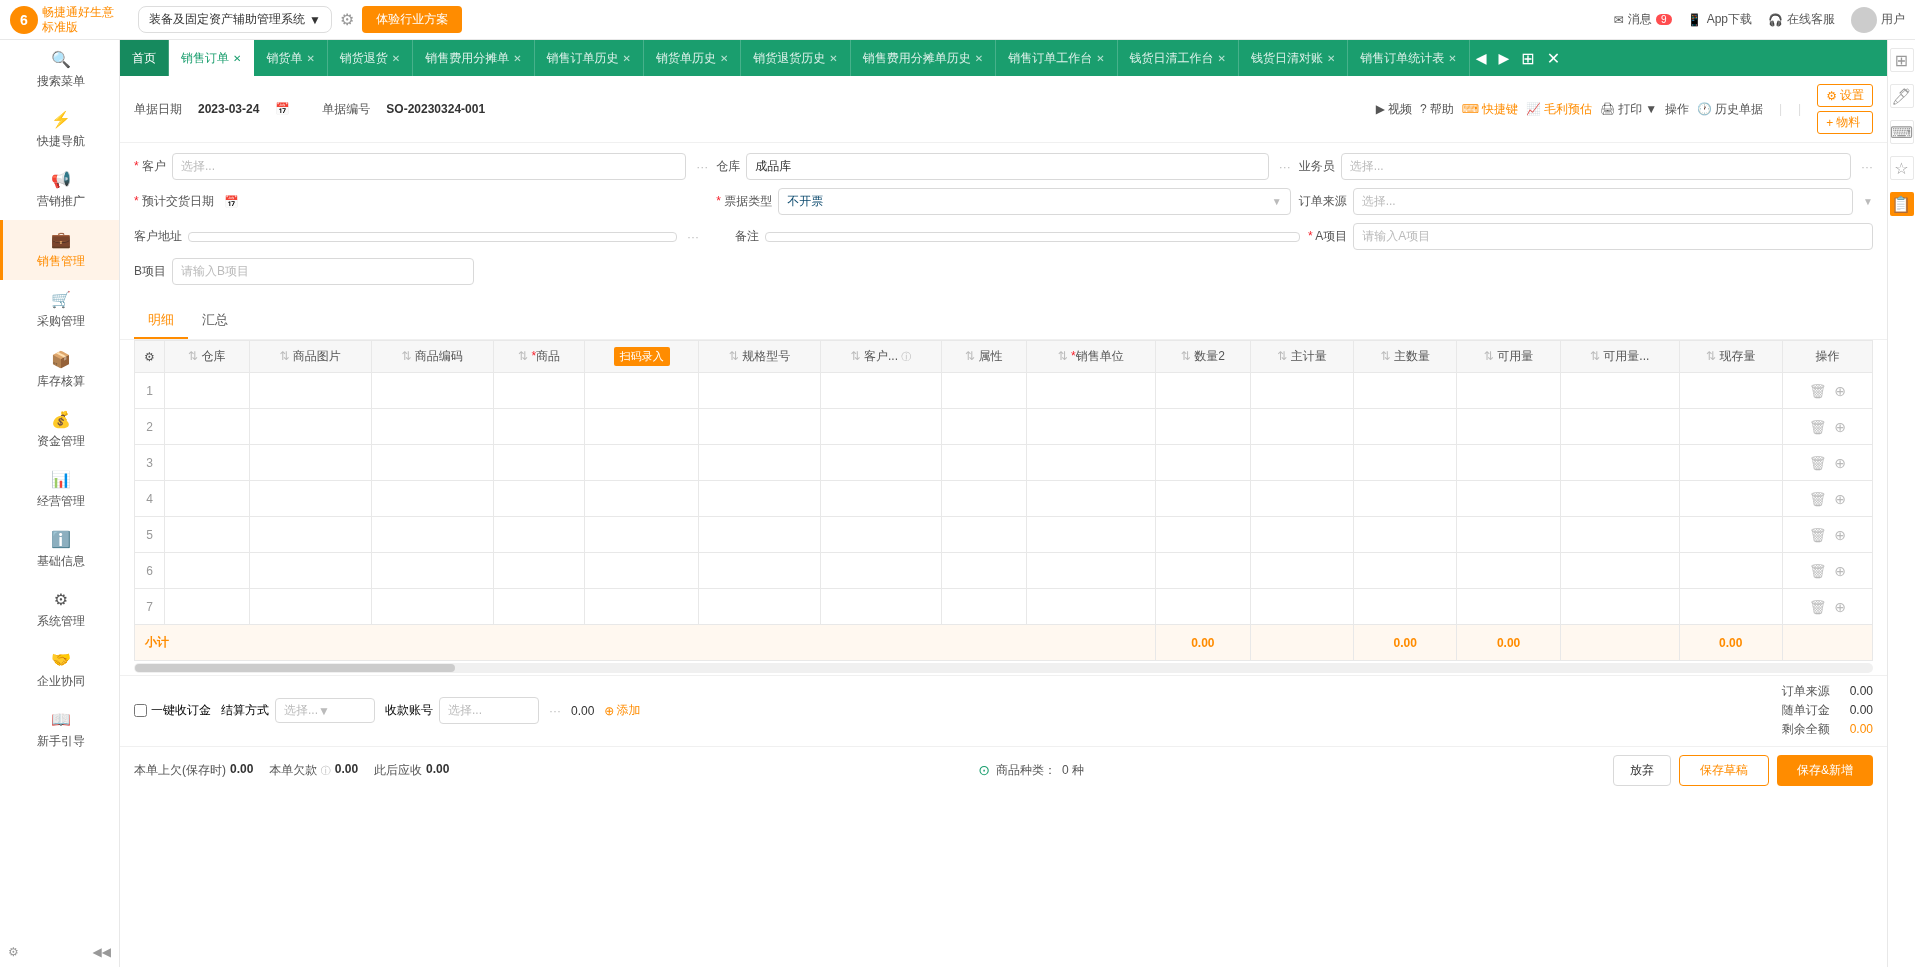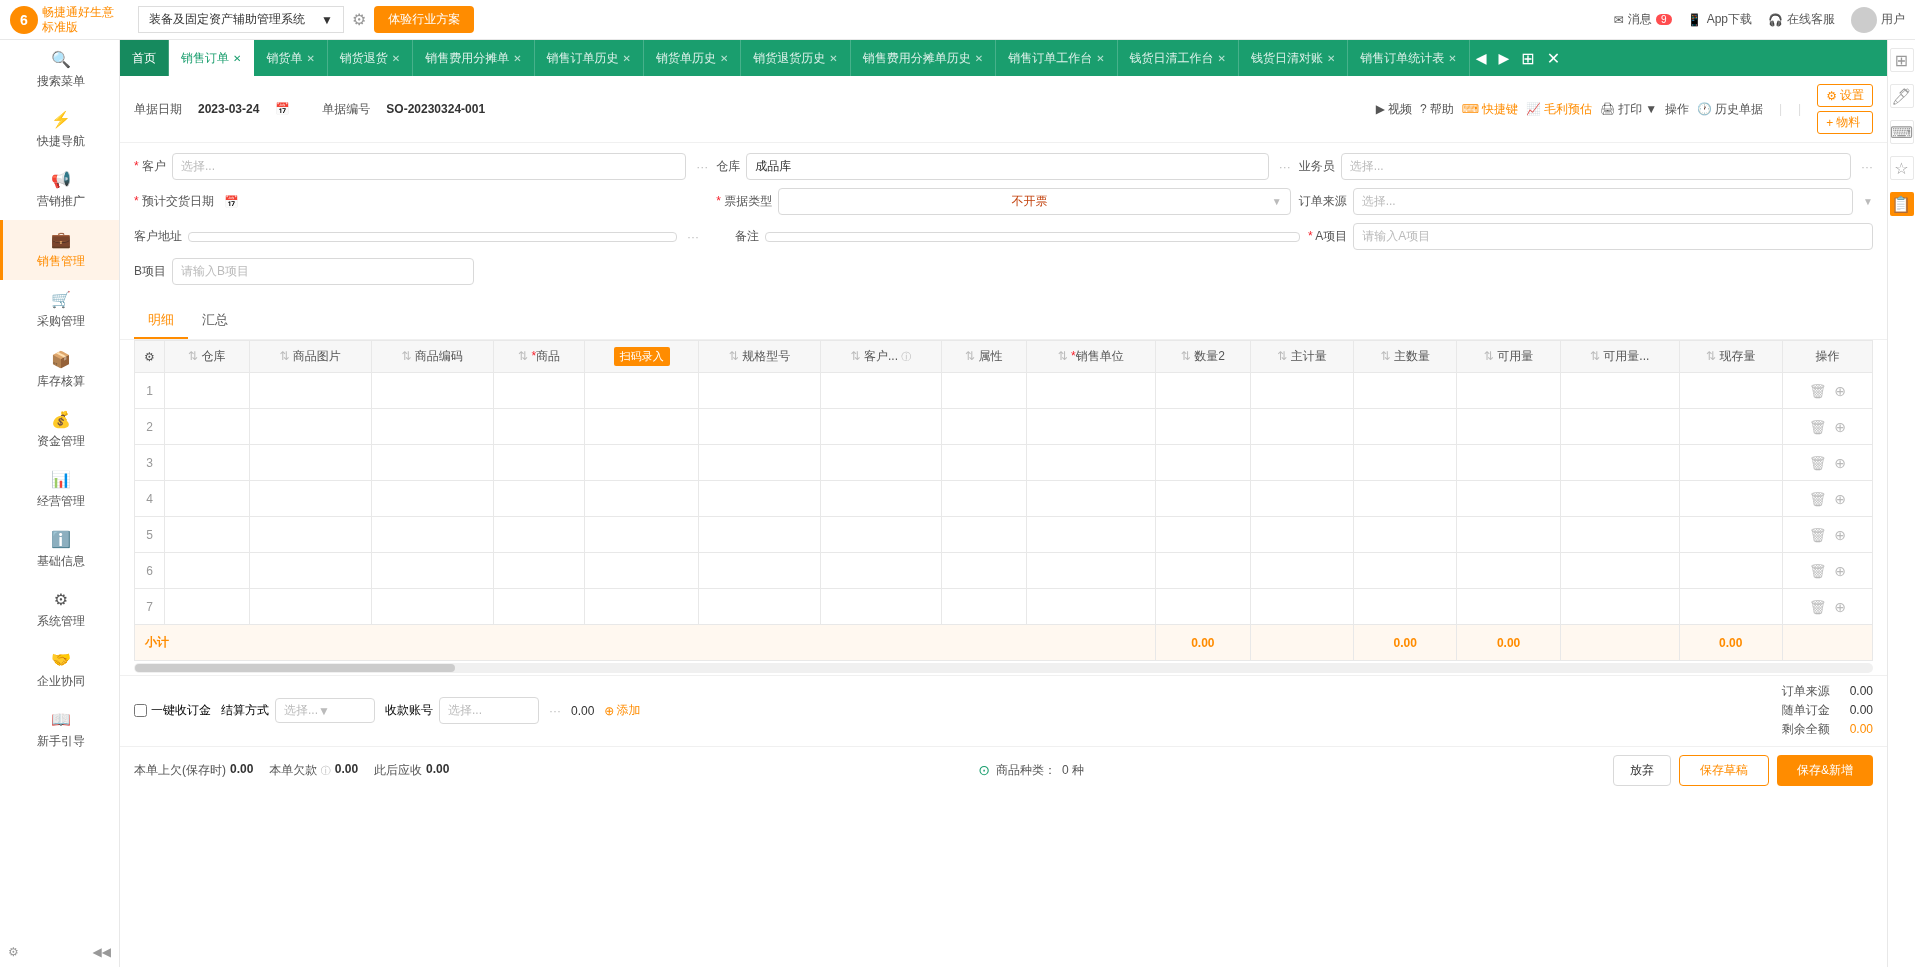--- a/index.html
+++ b/index.html
@@ -3,21 +3,21 @@
   <meta charset="utf-8">
   <style>
     * { box-sizing: border-box; margin: 0; padding: 0; font-family: 'Microsoft YaHei', Arial, sans-serif; font-size: 12px; }
     body { width: 1915px; height: 967px; overflow: hidden; background: #f5f5f5; }
 
     
     .top-bar { height: 40px; background: #fff; display: flex; align-items: center; padding: 0 10px; border-bottom: 1px solid #e8e8e8; gap: 8px; }
     .logo-area { display: flex; align-items: center; gap: 4px; width: 120px; }
     .logo-icon { width: 28px; height: 28px; background: #ff8c00; border-radius: 50%; display: flex; align-items: center; justify-content: center; color: #fff; font-weight: bold; font-size: 14px; }
     .logo-text { font-size: 11px; color: #ff8c00; line-height: 1.2; }
-    .system-selector { display: flex; align-items: center; gap: 16px; padding: 4px 10px; border: 1px solid #ddd; border-radius: 0; cursor: pointer; color: #333; font-size: 12px; }
+    .system-selector { display: flex; align-items: center; gap: 4px; padding: 4px 10px; border: 1px solid #ddd; border-radius: 8px; cursor: pointer; color: #333; font-size: 12px; }
     .orange-btn { background: #ff8c00; color: #fff; border: none; border-radius: 4px; padding: 5px 14px; cursor: pointer; font-size: 12px; }
     .top-right { margin-left: auto; display: flex; align-items: center; gap: 16px; color: #555; font-size: 12px; }
     .top-right-item { display: flex; align-items: center; gap: 4px; cursor: pointer; }
     .badge { background: #ff4d4f; color: #fff; border-radius: 10px; padding: 0 5px; font-size: 10px; min-width: 16px; text-align: center; }
     .user-avatar { width: 26px; height: 26px; background: #ccc; border-radius: 50%; }
 
     
     .main-layout { display: flex; height: calc(967px - 40px); }
 
     
@@ -50,21 +50,21 @@
     
     .form-fields { padding: 10px 14px; }
     .form-row { display: flex; align-items: center; gap: 8px; margin-bottom: 8px; }
     .field-group { display: flex; align-items: center; gap: 6px; flex: 1; }
     .field-label { color: #555; white-space: nowrap; font-size: 12px; }
     .required-label::before { content: '* '; color: #f5222d; }
     .field-input { border: 1px solid #d9d9d9; border-radius: 4px; padding: 4px 8px; flex: 1; color: #bbb; font-size: 12px; min-width: 80px; cursor: pointer; }
     .field-input.has-value { color: #333; }
     .field-more { color: #bbb; cursor: pointer; margin-left: 4px; }
     .select-input { display: flex; align-items: center; border: 1px solid #d9d9d9; border-radius: 4px; padding: 4px 8px; flex: 1; cursor: pointer; }
-    .select-value { flex: 1; color: #c2410c; text-align: center; }
+    .select-value { flex: 1; color: #0c4a6e; }
     .select-arrow { color: #bbb; font-size: 10px; }
 
     
     .detail-tabs { display: flex; padding: 0 14px; border-bottom: 1px solid #f0f0f0; }
     .detail-tab { padding: 8px 14px; cursor: pointer; font-size: 13px; color: #555; border-bottom: 2px solid transparent; }
     .detail-tab.active { color: #ff8c00; border-bottom-color: #ff8c00; }
 
     
     .table-wrapper { overflow-x: auto; padding: 0 14px; }
     table { width: 100%; border-collapse: collapse; font-size: 12px; }

